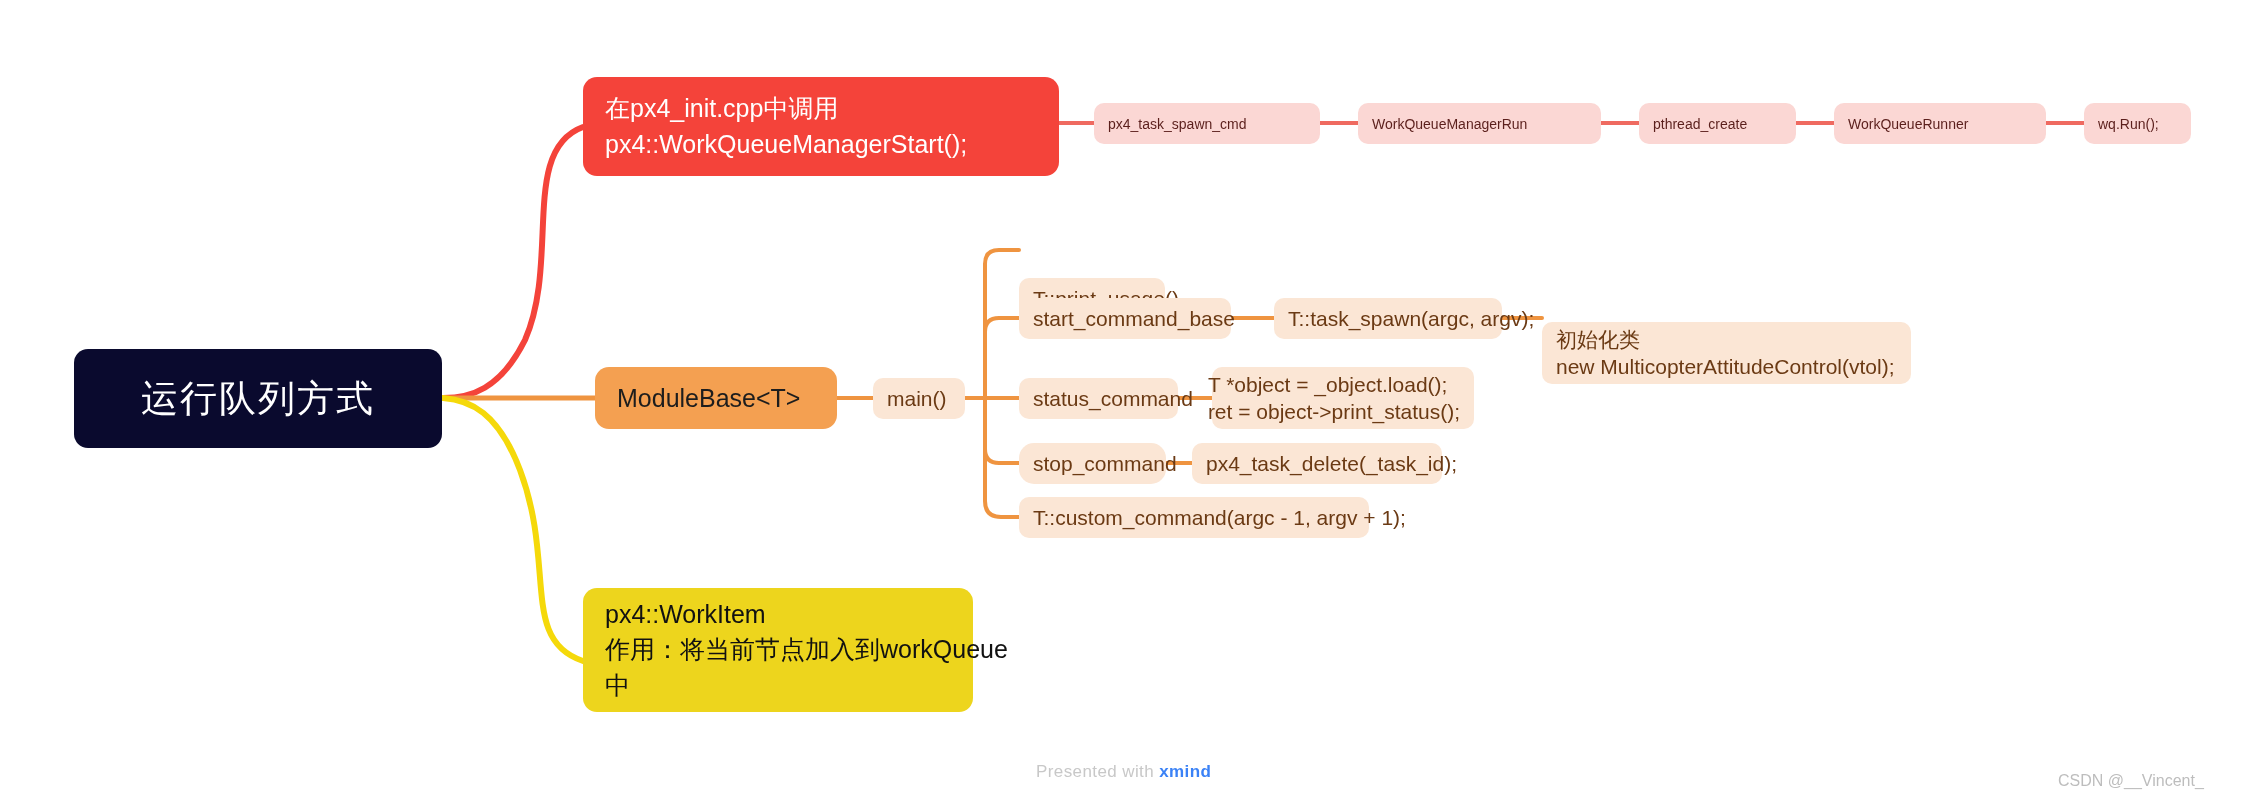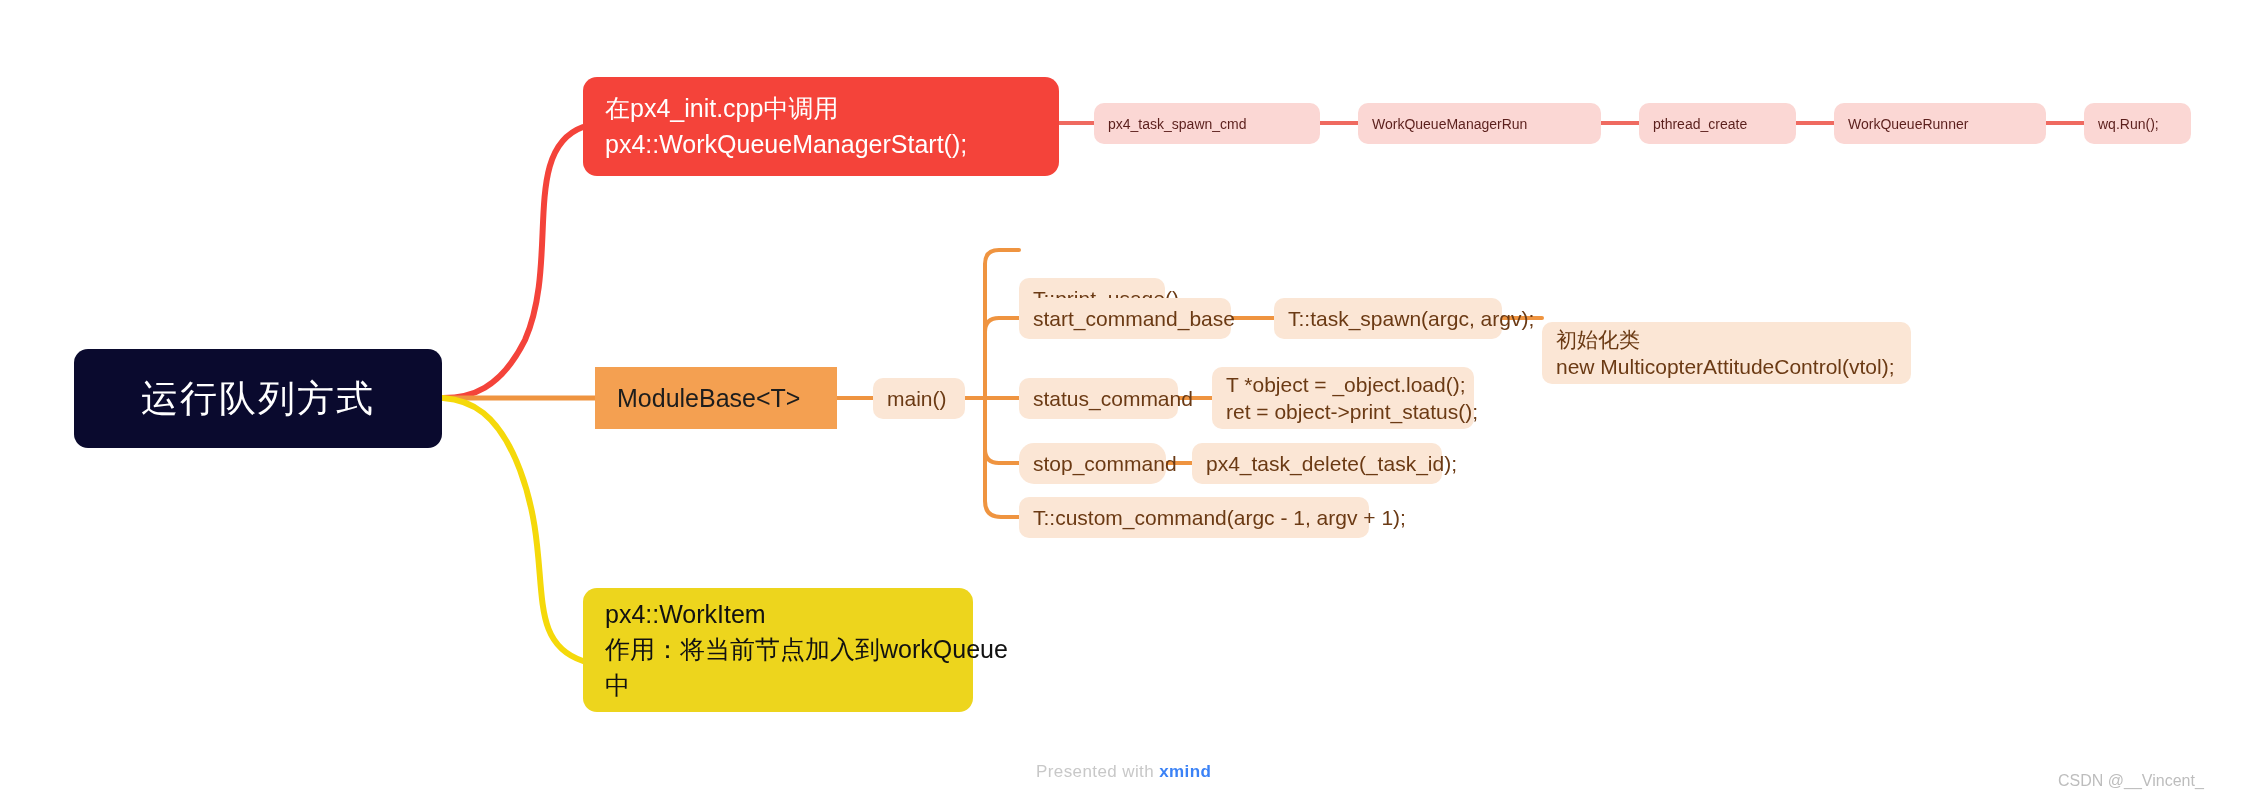--- a/index.html
+++ b/index.html
@@ -63,21 +63,21 @@
     font-weight: normal;
     padding: 0 22px;
     line-height: 1.42;
   }
   .node-orange {
     left: 595px;
     top: 367px;
     width: 242px;
     height: 62px;
     background: #f4a051;
-    border-radius: 0;
+    border-radius: 14px;
     color: #1d1d1d;
     font-size: 25px;
     padding: 0 22px;
     justify-content: center;
   }
   .node-yellow {
     left: 583px;
     top: 588px;
     width: 390px;
     height: 124px;
@@ -213,21 +213,21 @@
     <span>T::task_spawn(argc, argv);</span>
   </div>
   <div class="node node-peach double" style="left:1542px; top:287px; width:369px;margin-top:35px;">
     <span>初始化类
 new MulticopterAttitudeControl(vtol);</span>
   </div>
 
   <div class="node node-peach single" style="left:1019px; top:378px; width:159px;">
     <span>status_command</span>
   </div>
-  <div class="node node-peach double" style="left:1212px; top:367px; width:262px;">
+  <div class="node node-peach double" style="left:1212px; top:367px; width:262px;align-items:flex-end;">
     <span>T *object = _object.load();
 ret = object-&gt;print_status();</span>
   </div>
 
   <div class="node node-peach single" style="left:1019px; top:443px; width:147px;border-radius:15px;">
     <span>stop_command</span>
   </div>
   <div class="node node-peach single" style="left:1192px; top:443px; width:250px;">
     <span>px4_task_delete(_task_id);</span>
   </div>

